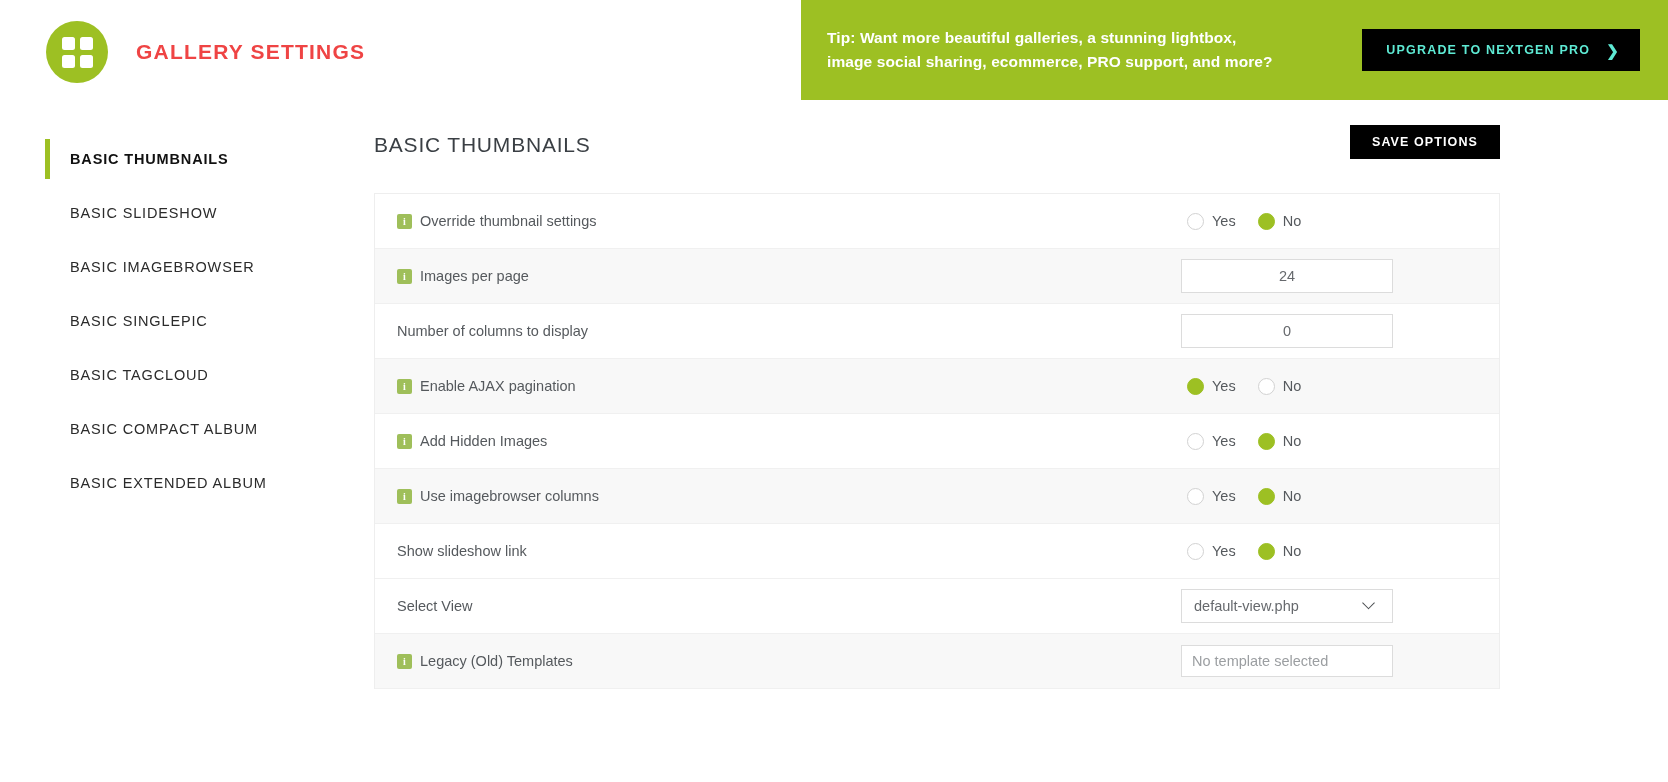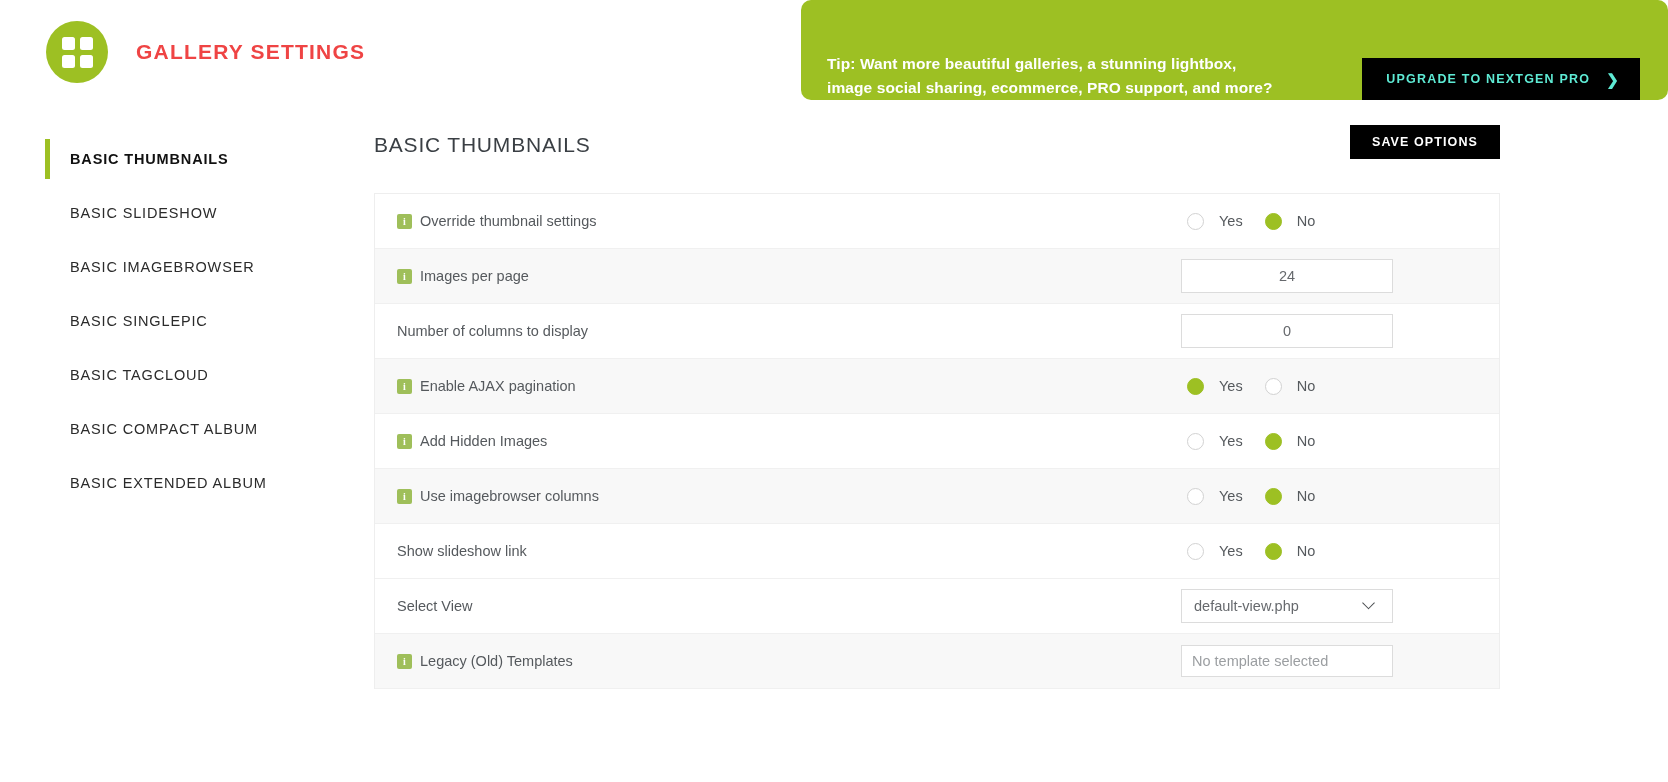--- a/index.html
+++ b/index.html
@@ -68,23 +68,22 @@
   }
 
   .promo {
     position: absolute;
     left: 801px;
     top: 0;
     width: 867px;
     height: 100px;
     background: #9dc023;
     display: flex;
-    align-items: flex-end;
+    align-items: center;
     padding: 0 28px 0 26px;
-    border-radius: 10px;
   }
   .promo-text {
     color: #ffffff;
     font-size: 15.5px;
     font-weight: bold;
     line-height: 1.55;
     max-width: 470px;
     letter-spacing: 0.1px;
   }
   .promo-btn {
@@ -233,21 +232,21 @@
   
   .radio-group {
     display: flex;
     align-items: center;
     gap: 22px;
     padding-left: 208px;
   }
   .radio-opt {
     display: flex;
     align-items: center;
-    gap: 15px;
+    gap: 8px;
     cursor: pointer;
     font-size: 14.5px;
     color: #55595d;
   }
   .dot {
     width: 17px;
     height: 17px;
     border-radius: 50%;
     border: 1px solid #d2d2d2;
     background: #ffffff;

